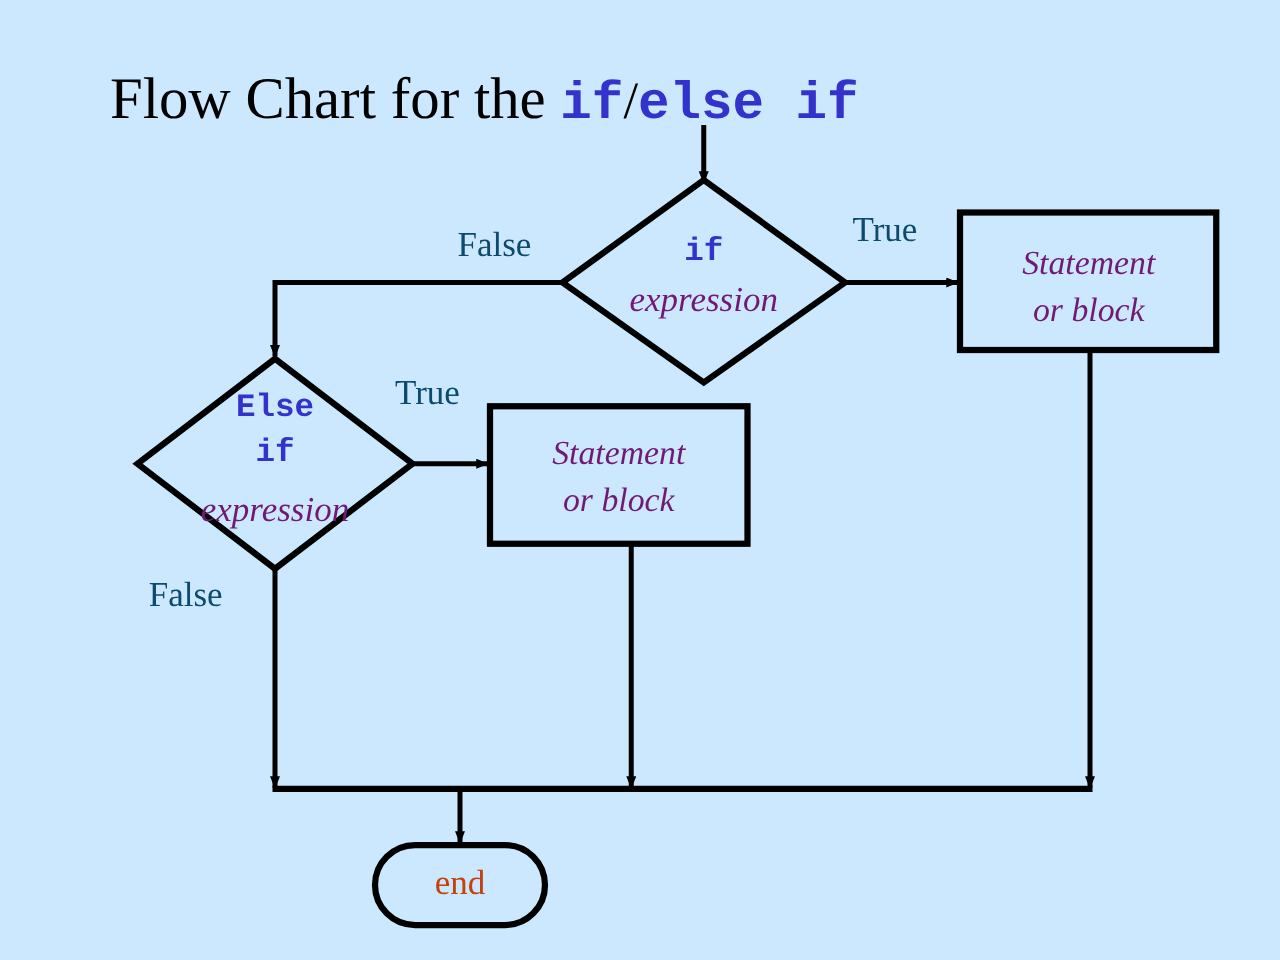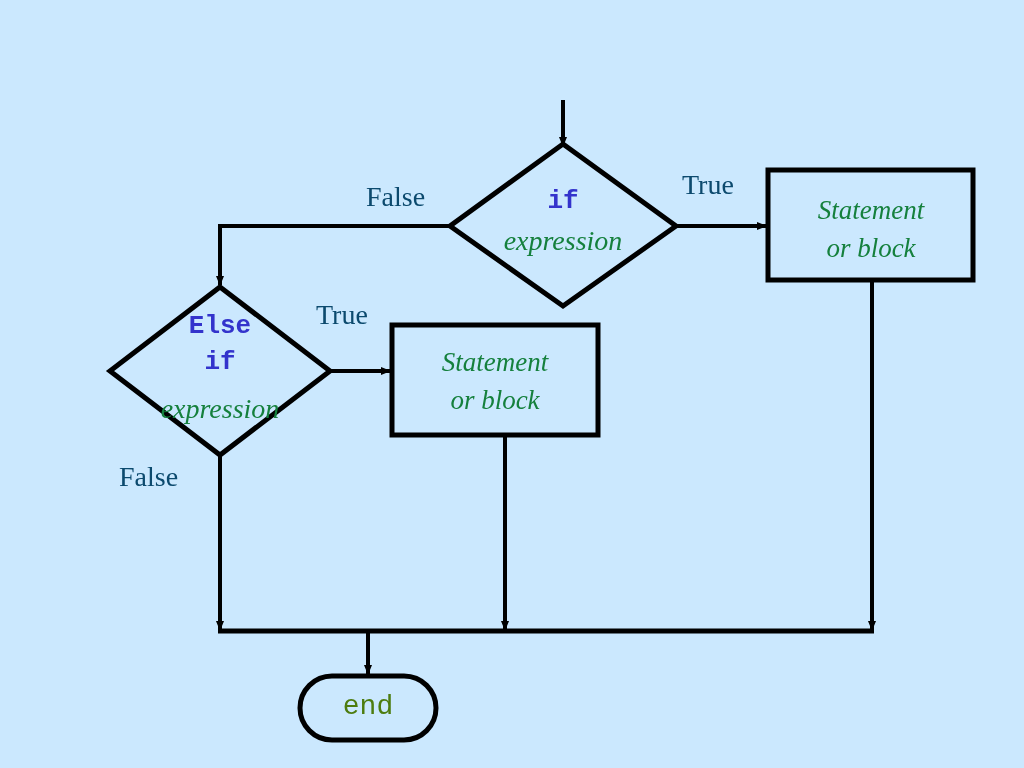--- a/index.html
+++ b/index.html
@@ -62,25 +62,25 @@
     pointer-events: none;
   }
   .code-text {
     font-family: "Liberation Mono", "DejaVu Sans Mono", monospace;
     font-weight: bold;
     color: #3333cc;
   }
   .serif-italic {
     font-family: "Liberation Serif", serif;
     font-style: italic;
-    color: #15803d;
+    color: #701a75;
   }
   .serif-plain {
-    font-family: Liberation Mono, monospace;
-    color: #4d7c0f;
+    font-family: Liberation Serif, serif;
+    color: #c2410c;
   }
 
   
   #d1-code {
     left: 453px; top: 186px; width: 220px;
     font-size: 26px; line-height: 30px;
   }
   #d1-expr {
     left: 453px; top: 224px; width: 220px;
     font-size: 28px; line-height: 34px;
@@ -123,20 +123,23 @@
   #lbl-false-1 { left: 366px; top: 181px; }
   #lbl-true-1  { left: 682px; top: 169px; }
   #lbl-true-2  { left: 316px; top: 299px; }
   #lbl-false-2 { left: 119px; top: 461px; }
 </style>
 </head>
 <body>
 
 <div id="slide">
 
+  <div class="title">
+    <span class="title-plain">Flow Chart for the</span><span class="title-plain">&nbsp;</span><span class="title-code">if</span><span class="title-slash">/</span><span class="title-code">else if</span>
+  </div>
 
   <svg id="diagram-svg" viewBox="0 0 1024 768">
     <defs>
       <marker id="arrowhead" markerWidth="10" markerHeight="8" refX="9" refY="4" orient="auto" markerUnits="userSpaceOnUse">
         <path d="M0,0 L10,4 L0,8 z" fill="#000000"></path>
       </marker>
     </defs>
 
     <line x1="563" y1="100" x2="563" y2="146" stroke="#000000" stroke-width="4" marker-end="url(#arrowhead)"></line>
 

